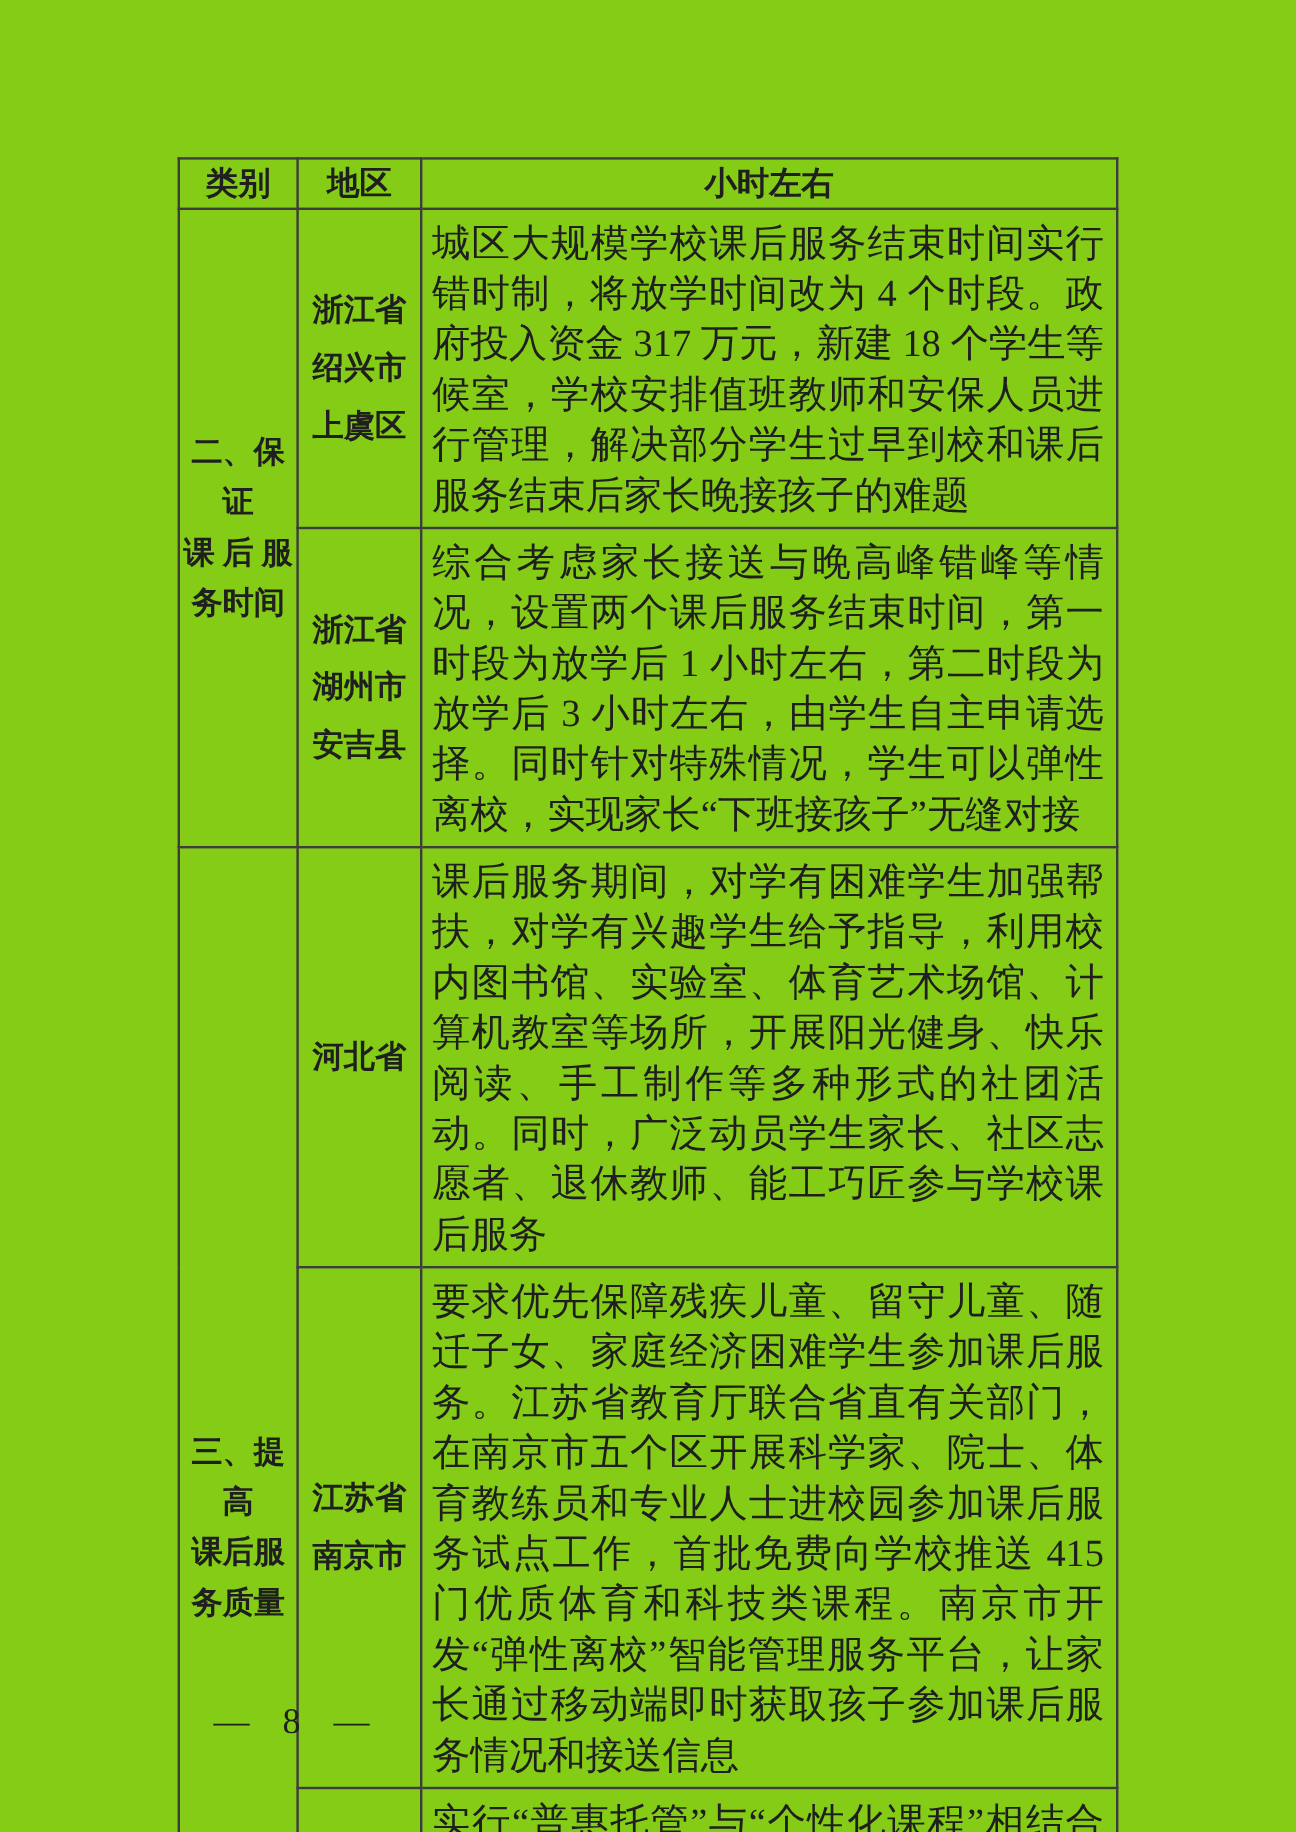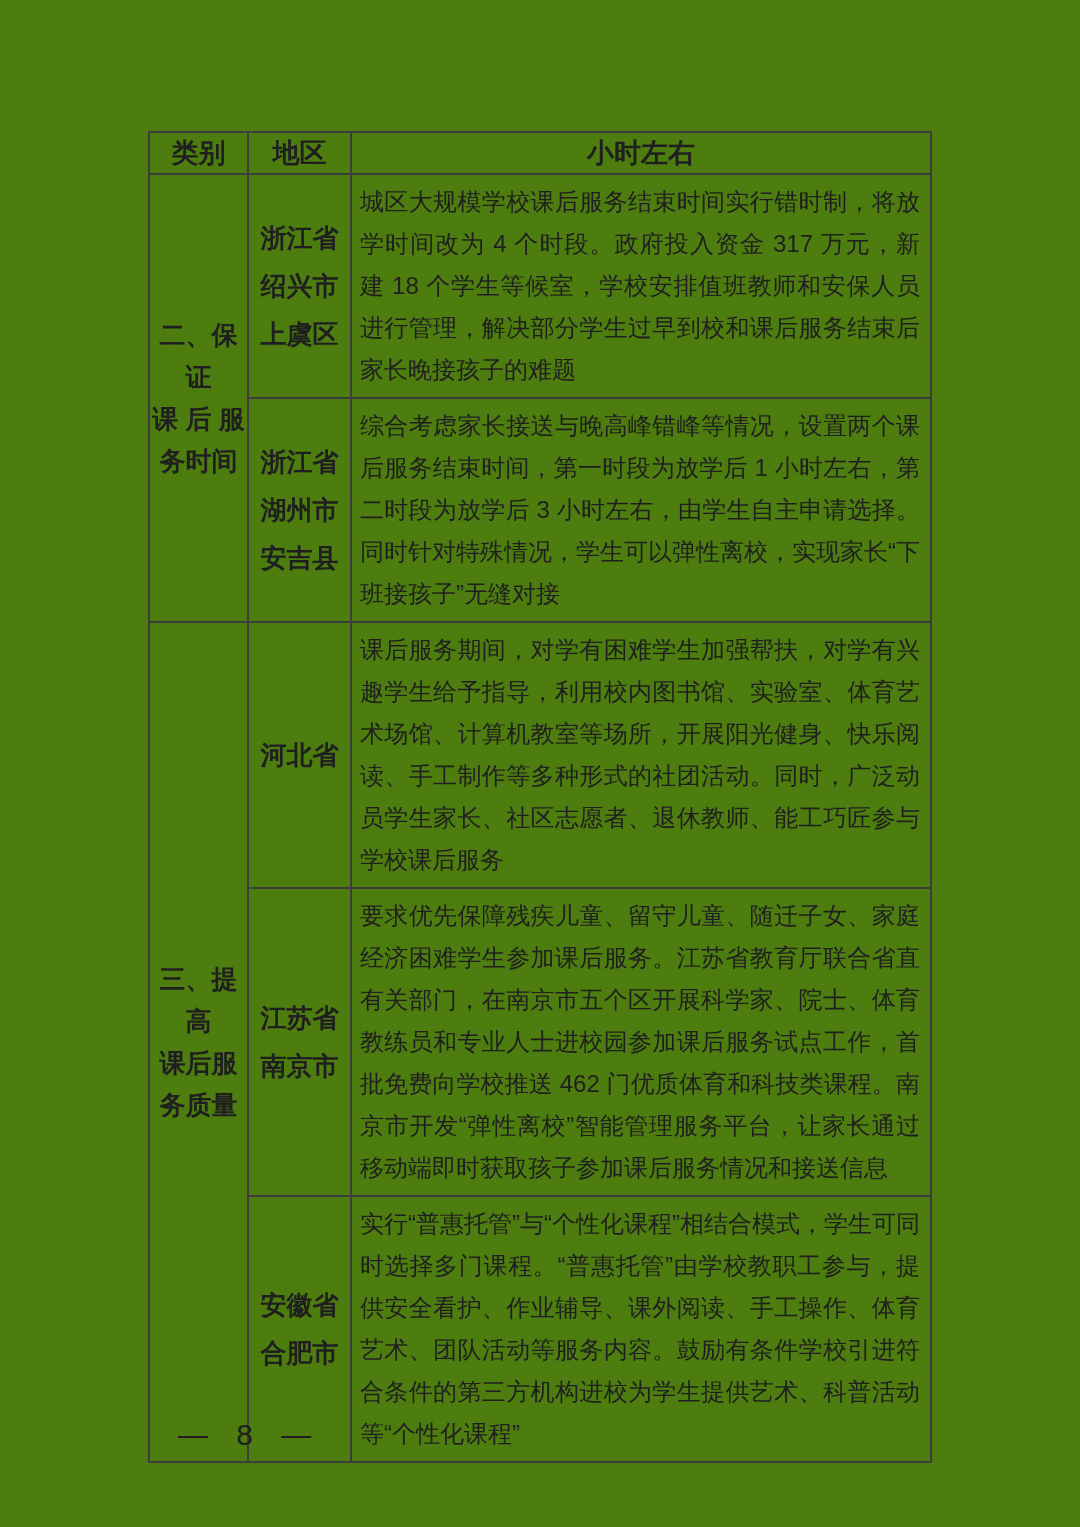--- a/index.html
+++ b/index.html
@@ -4,22 +4,22 @@
 <style>
   html, body {
     margin: 0;
     padding: 0;
     background: #ffffff;
   }
   .page {
     position: relative;
     width: 1080px;
     height: 1527px;
-    background: #4d7c0f;
-    font-family: Liberation Sans, sans-serif;
+    background: #84cc16;
+    font-family: Liberation Serif, serif;
     color: #1f1f1f;
     overflow: hidden;
   }
   table.policy-table {
     position: absolute;
     left: 148px;
     top: 131px;
     width: 782px;
     border-collapse: collapse;
     table-layout: fixed;
@@ -59,21 +59,21 @@
   td.region {
     font-size: 26px;
     font-weight: bold;
     text-align: center;
     white-space: pre-line;
     line-height: 48px;
     padding: 4px 2px;
     border-radius: 18px;
   }
   td.content {
-    font-size: 24px;
+    font-size: 32px;
     line-height: 42px;
     text-align: justify;
     text-justify: inter-character;
     padding: 6px 10px 6px 8px;
   }
   .page-footer {
     position: absolute;
     left: 178px;
     top: 1418px;
     font-size: 30px;
@@ -119,21 +119,21 @@
       <tr class="row-3">
         <td class="cat" rowspan="3">三、提高
 课后服
 务质量</td>
         <td class="region">河北省</td>
         <td class="content">课后服务期间，对学有困难学生加强帮扶，对学有兴趣学生给予指导，利用校内图书馆、实验室、体育艺术场馆、计算机教室等场所，开展阳光健身、快乐阅读、手工制作等多种形式的社团活动。同时，广泛动员学生家长、社区志愿者、退休教师、能工巧匠参与学校课后服务</td>
       </tr>
       <tr class="row-4">
         <td class="region">江苏省
 南京市</td>
-        <td class="content">要求优先保障残疾儿童、留守儿童、随迁子女、家庭经济困难学生参加课后服务。江苏省教育厅联合省直有关部门，在南京市五个区开展科学家、院士、体育教练员和专业人士进校园参加课后服务试点工作，首批免费向学校推送 462 门优质体育和科技类课程。南京市开发“弹性离校”智能管理服务平台，让家长通过移动端即时获取孩子参加课后服务情况和接送信息</td>
+        <td class="content">要求优先保障残疾儿童、留守儿童、随迁子女、家庭经济困难学生参加课后服务。江苏省教育厅联合省直有关部门，在南京市五个区开展科学家、院士、体育教练员和专业人士进校园参加课后服务试点工作，首批免费向学校推送 415 门优质体育和科技类课程。南京市开发“弹性离校”智能管理服务平台，让家长通过移动端即时获取孩子参加课后服务情况和接送信息</td>
       </tr>
       <tr class="row-5">
         <td class="region">安徽省
 合肥市</td>
         <td class="content">实行“普惠托管”与“个性化课程”相结合模式，学生可同时选择多门课程。“普惠托管”由学校教职工参与，提供安全看护、作业辅导、课外阅读、手工操作、体育艺术、团队活动等服务内容。鼓励有条件学校引进符合条件的第三方机构进校为学生提供艺术、科普活动等“个性化课程”</td>
       </tr>
     </tbody>
   </table>
 
   <div class="page-footer">— 8 —</div>

